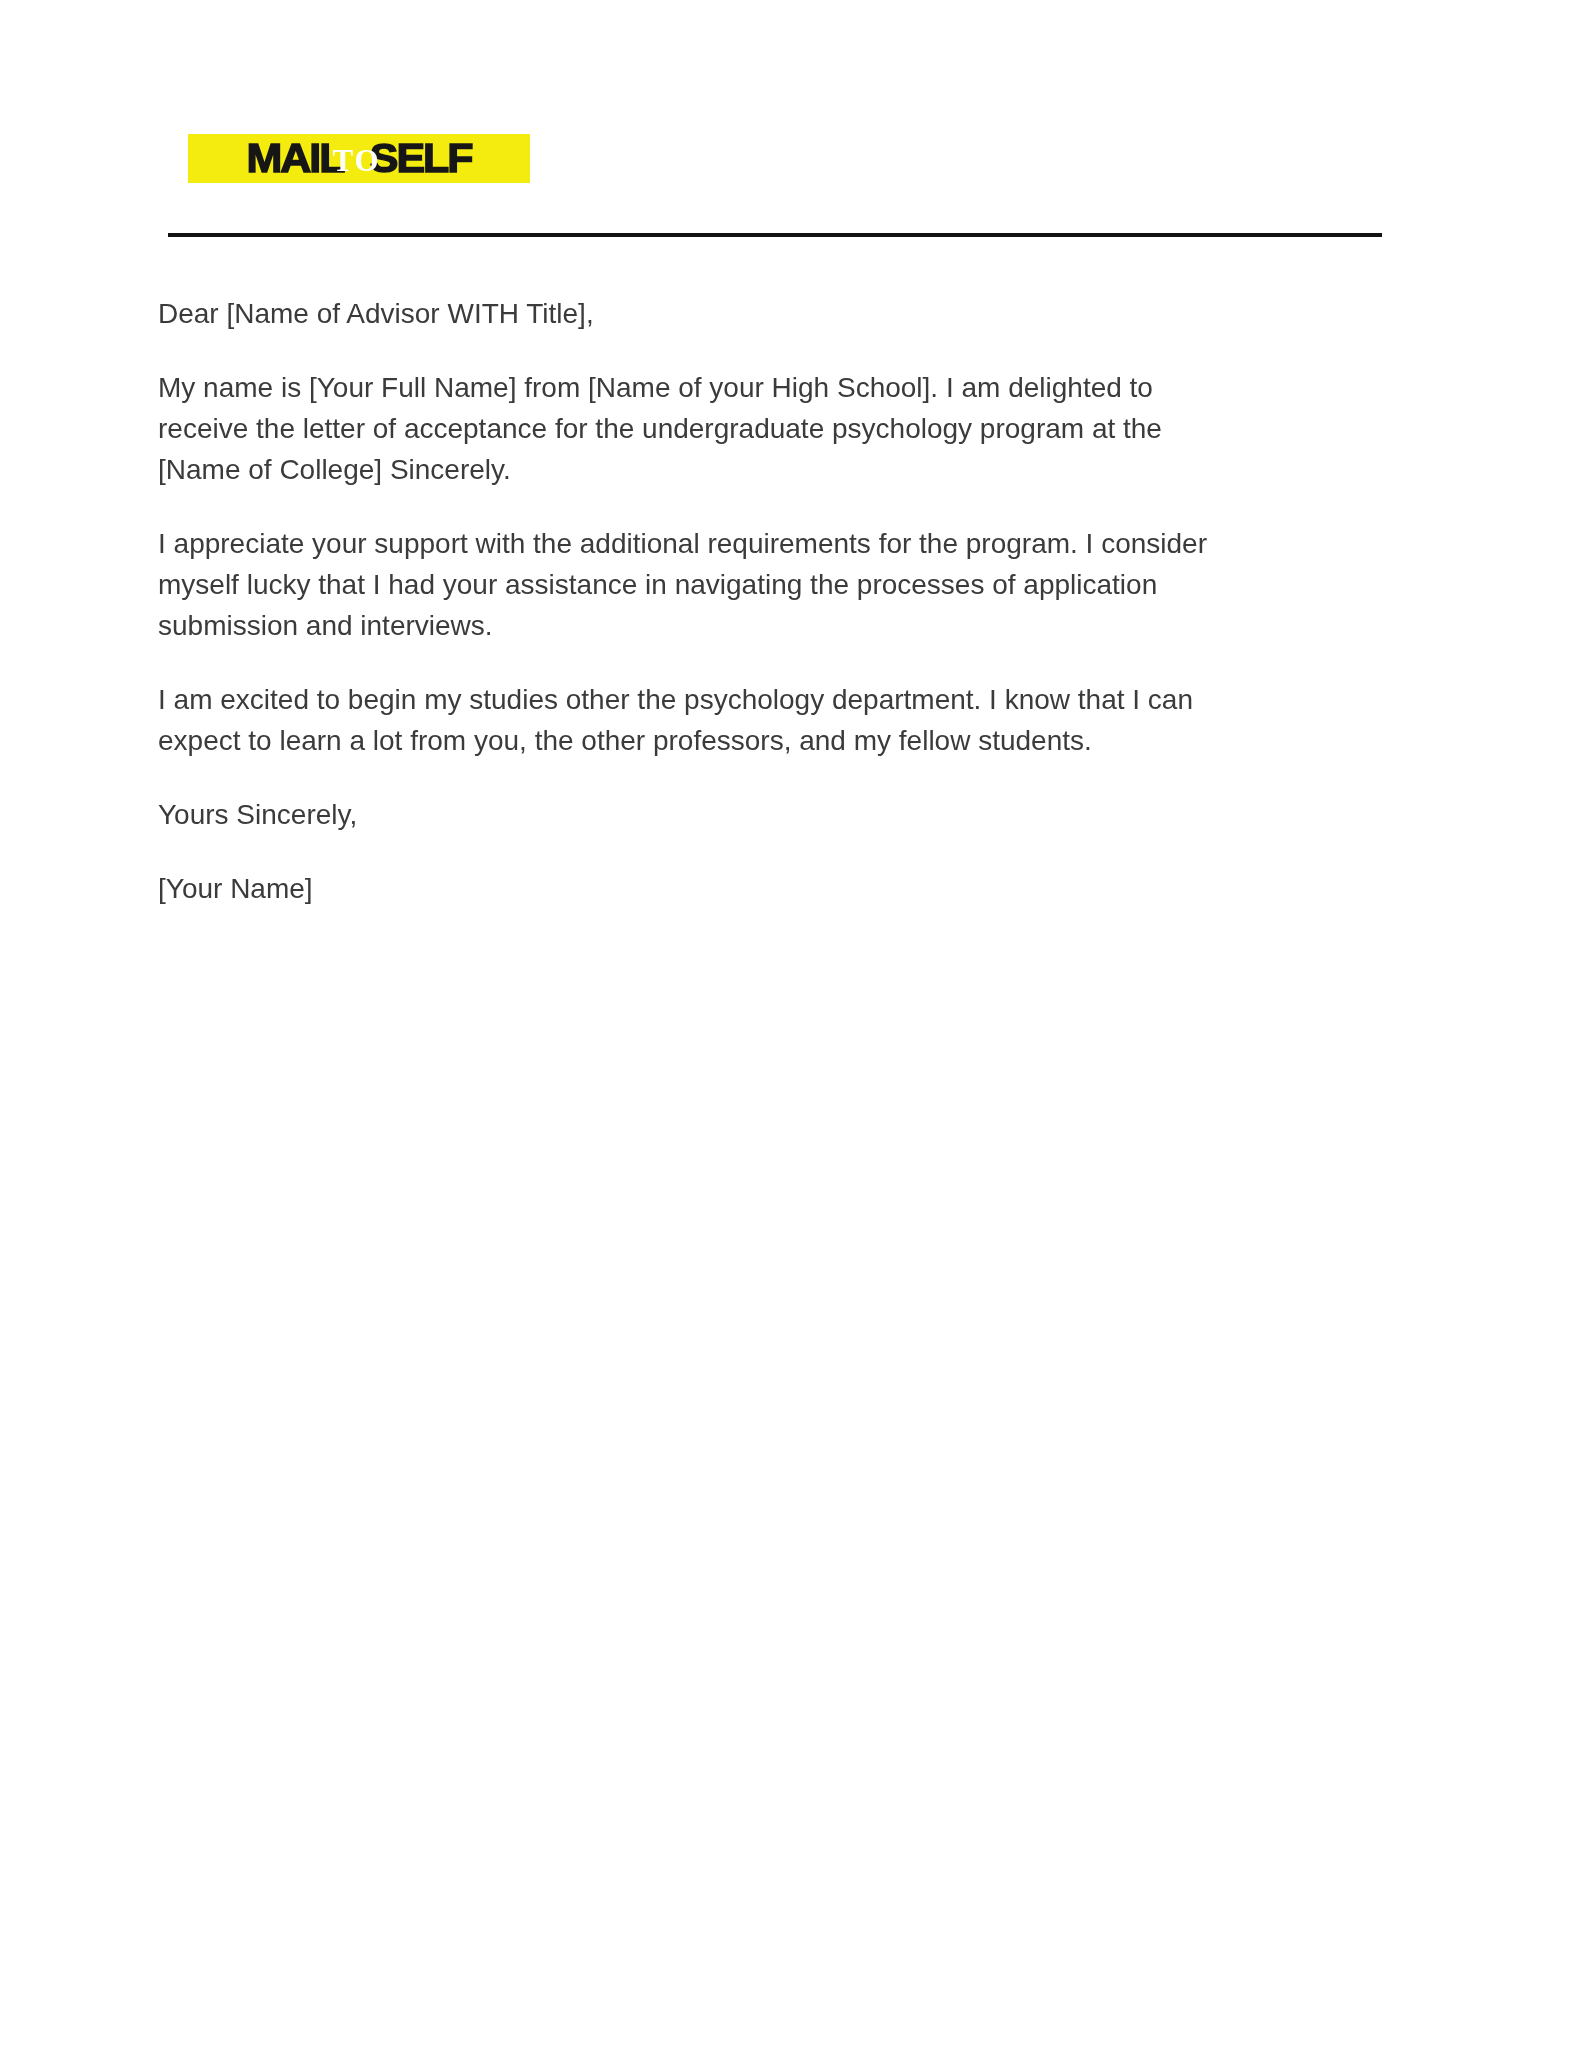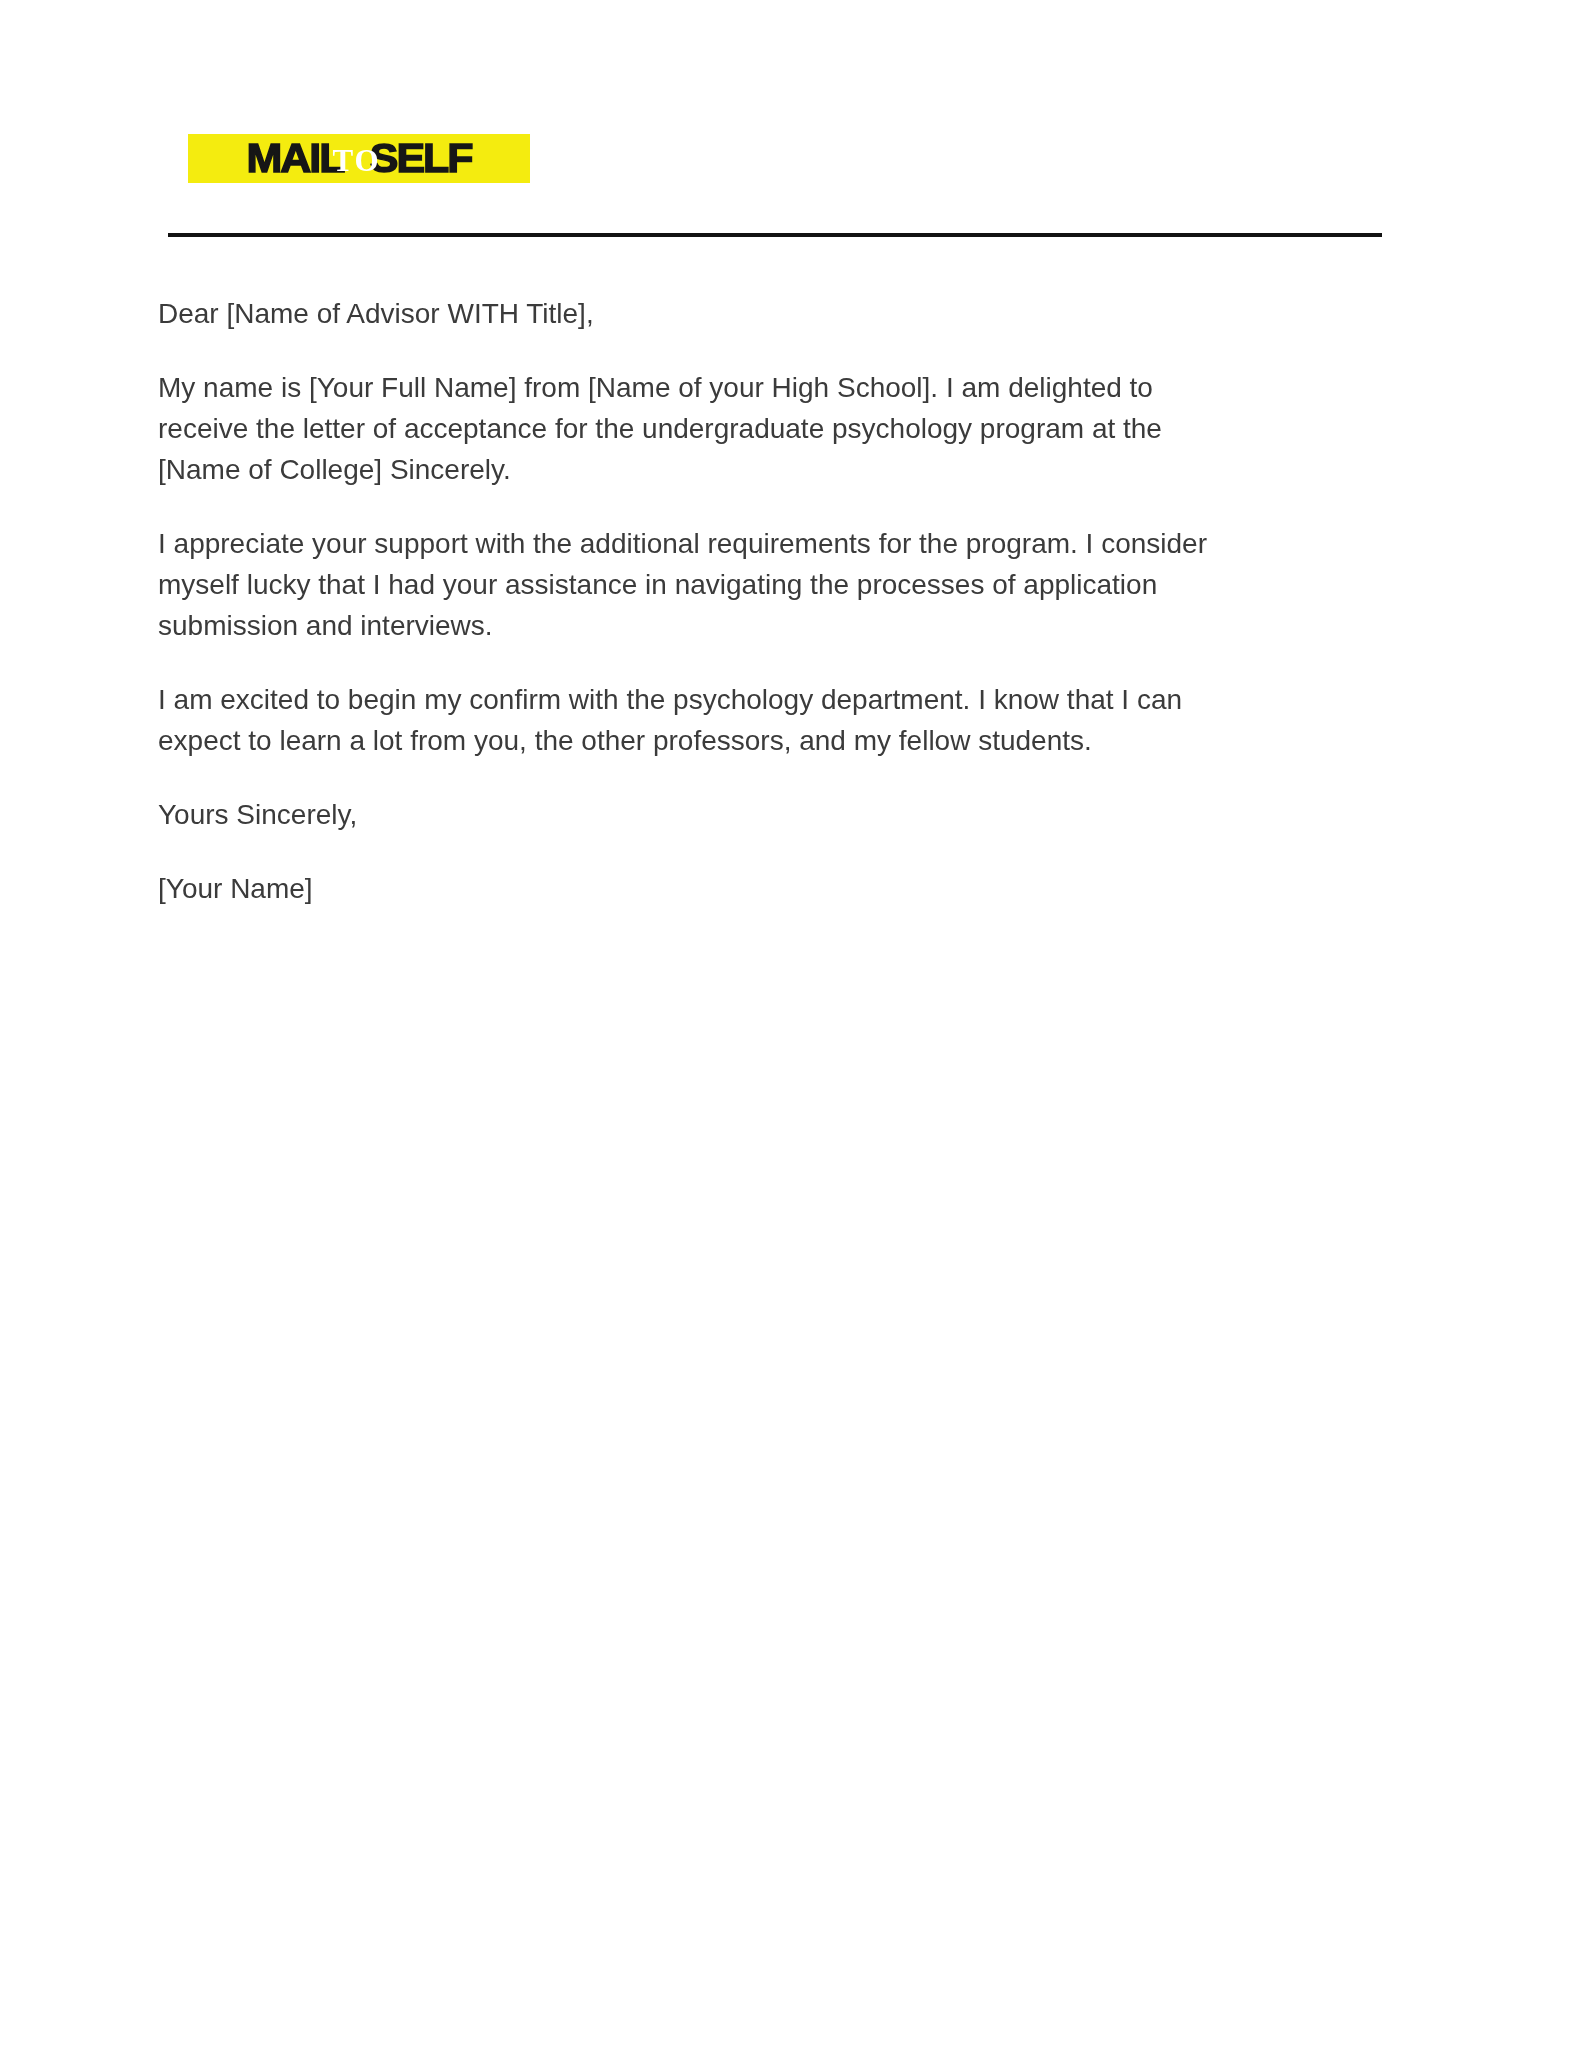--- a/index.html
+++ b/index.html
@@ -118,21 +118,21 @@
     </p>
 
 
     <p class="para">
       <span class="line">I appreciate your support with the additional requirements for the program. I consider</span>
       <span class="line">myself lucky that I had your assistance in navigating the processes of application</span>
       <span class="line">submission and interviews.</span>
     </p>
 
     <p class="para">
-      <span class="line">I am excited to begin my confirm with the psychology department. I know that I can</span>
+      <span class="line">I am excited to begin my studies other the psychology department. I know that I can</span>
       <span class="line">expect to learn a lot from you, the other professors, and my fellow students.</span>
     </p>
 
     <p class="para">
       <span class="line">Yours Sincerely,</span>
     </p>
 
     <p class="para">
       <span class="line">[Your Name]</span>
     </p>

